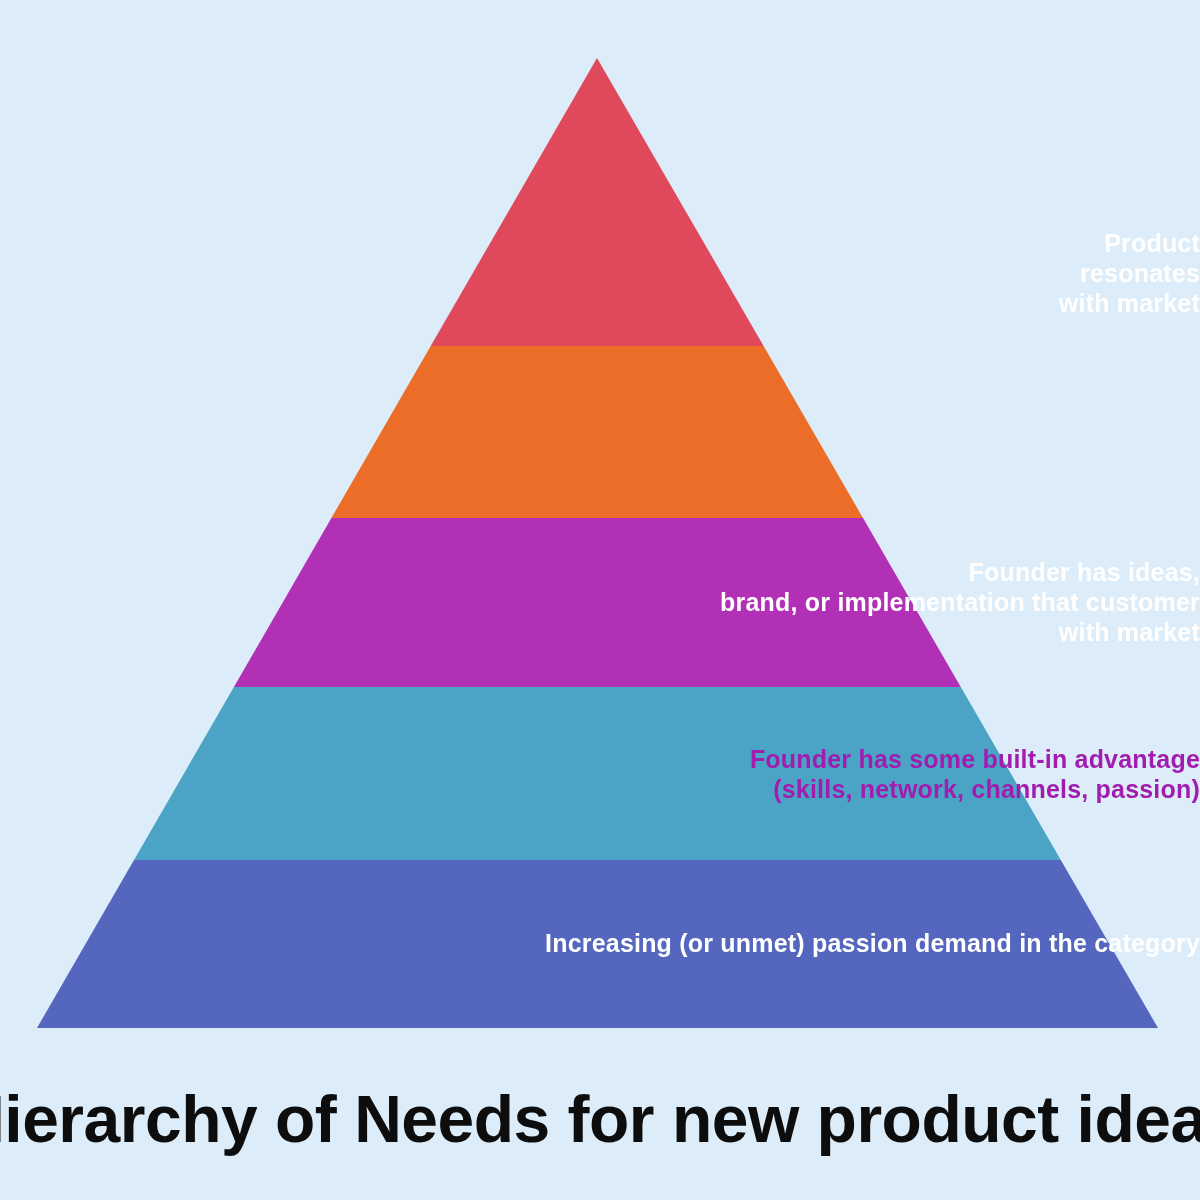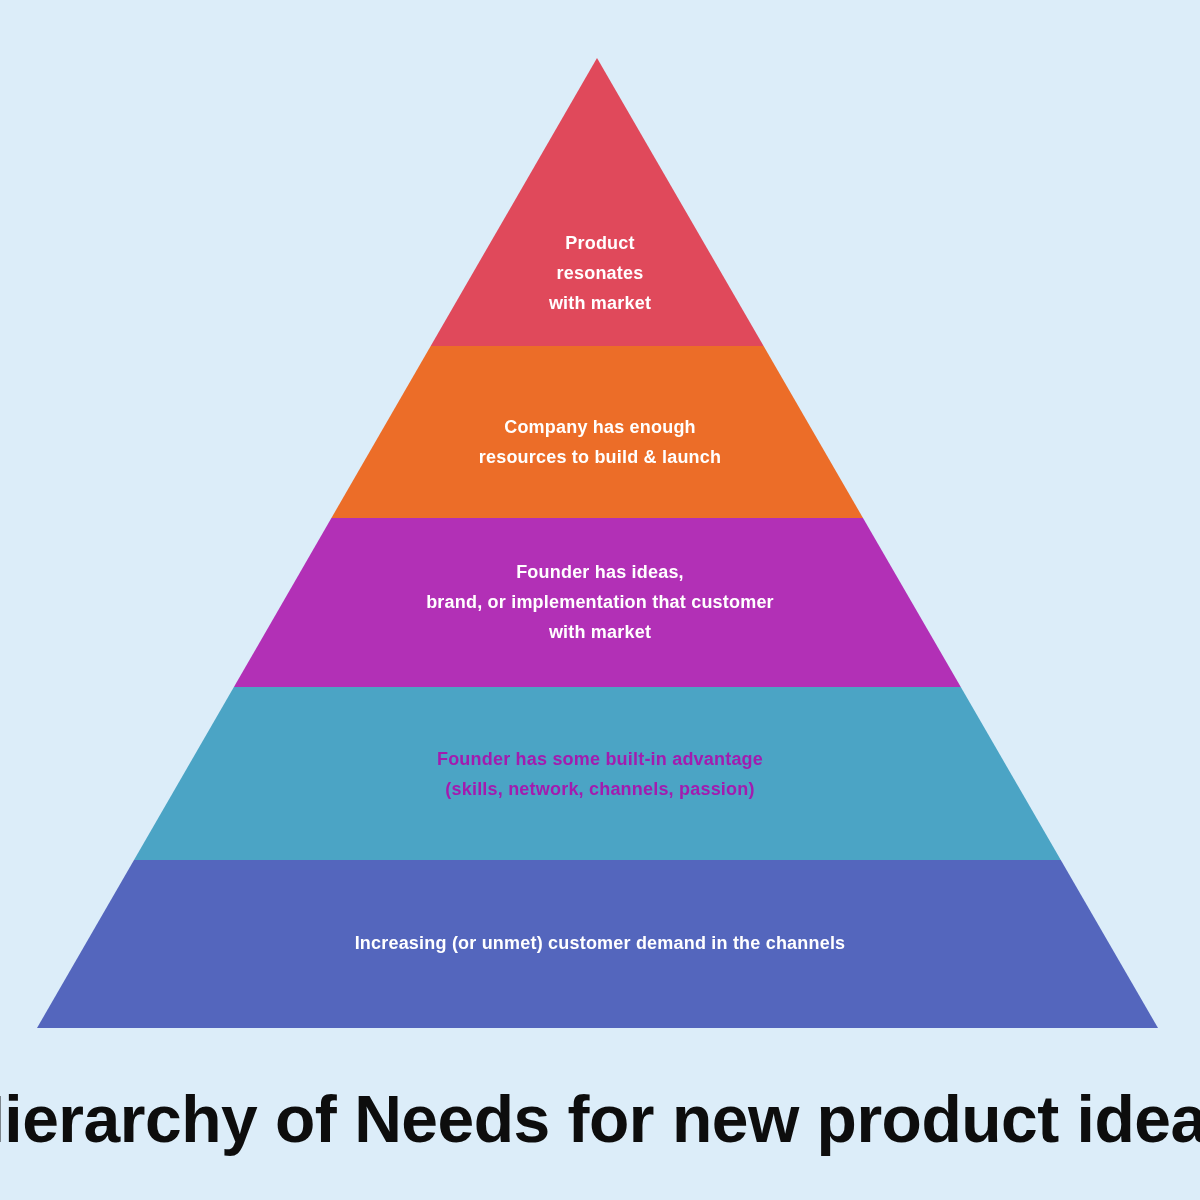--- a/index.html
+++ b/index.html
@@ -18,24 +18,24 @@
     left: 0;
     top: 0;
     width: 1200px;
     height: 1200px;
     display: block;
   }
   .tier-label {
     position: absolute;
     left: 0;
     width: 100%;
-    text-align: center;
+    text-align: right;
     transform: translateY(-50%);
     font-weight: bold;
-    font-size: 18px;
+    font-size: 25px;
     line-height: 30px;
     white-space: pre-line;
     letter-spacing: 0.2px;
   }
   .big-title {
     position: absolute;
     top: 1119px;
     left: 50%;
     transform: translate(-50%, -50%);
     font-weight: bold;
@@ -53,24 +53,22 @@
     <polygon class="tier-poly" points="597.0,58 597.0,58 763.6,346 430.7,346" fill="#e0495b"></polygon>
     <polygon class="tier-poly" points="430.7,346 763.6,346 863.0,518 331.4,518" fill="#ec6d28"></polygon>
     <polygon class="tier-poly" points="331.4,518 863.0,518 960.8,687 233.9,687" fill="#b230b6"></polygon>
     <polygon class="tier-poly" points="233.9,687 960.8,687 1060.8,860 134.0,860" fill="#4ba4c5"></polygon>
     <polygon class="tier-poly" points="134.0,860 1060.8,860 1158.0,1028 37.0,1028" fill="#5466bd"></polygon>
   </svg>
 
   <div class="tier-label" style="top: 273px; color: rgb(255, 255, 255);">Product
 resonates
 with market</div>
-  <div class="tier-label" style="top: 442px; color: rgb(255, 255, 255);">Company has enough
-resources to build &amp; launch</div>
   <div class="tier-label" style="top: 602px; color: rgb(255, 255, 255);">Founder has ideas,
 brand, or implementation that customer
 with market</div>
   <div class="tier-label" style="top: 774px; color: #a21caf;">Founder has some built-in advantage
 (skills, network, channels, passion)</div>
-  <div class="tier-label" style="top: 943px; color: rgb(255, 255, 255);">Increasing (or unmet) customer demand in the channels</div>
+  <div class="tier-label" style="top: 943px; color: rgb(255, 255, 255);">Increasing (or unmet) passion demand in the category</div>
 
   <div class="big-title" style="color: rgb(13, 13, 13);">Hierarchy of Needs for new product ideas</div>
 
 </div>
 
 </body></html>

